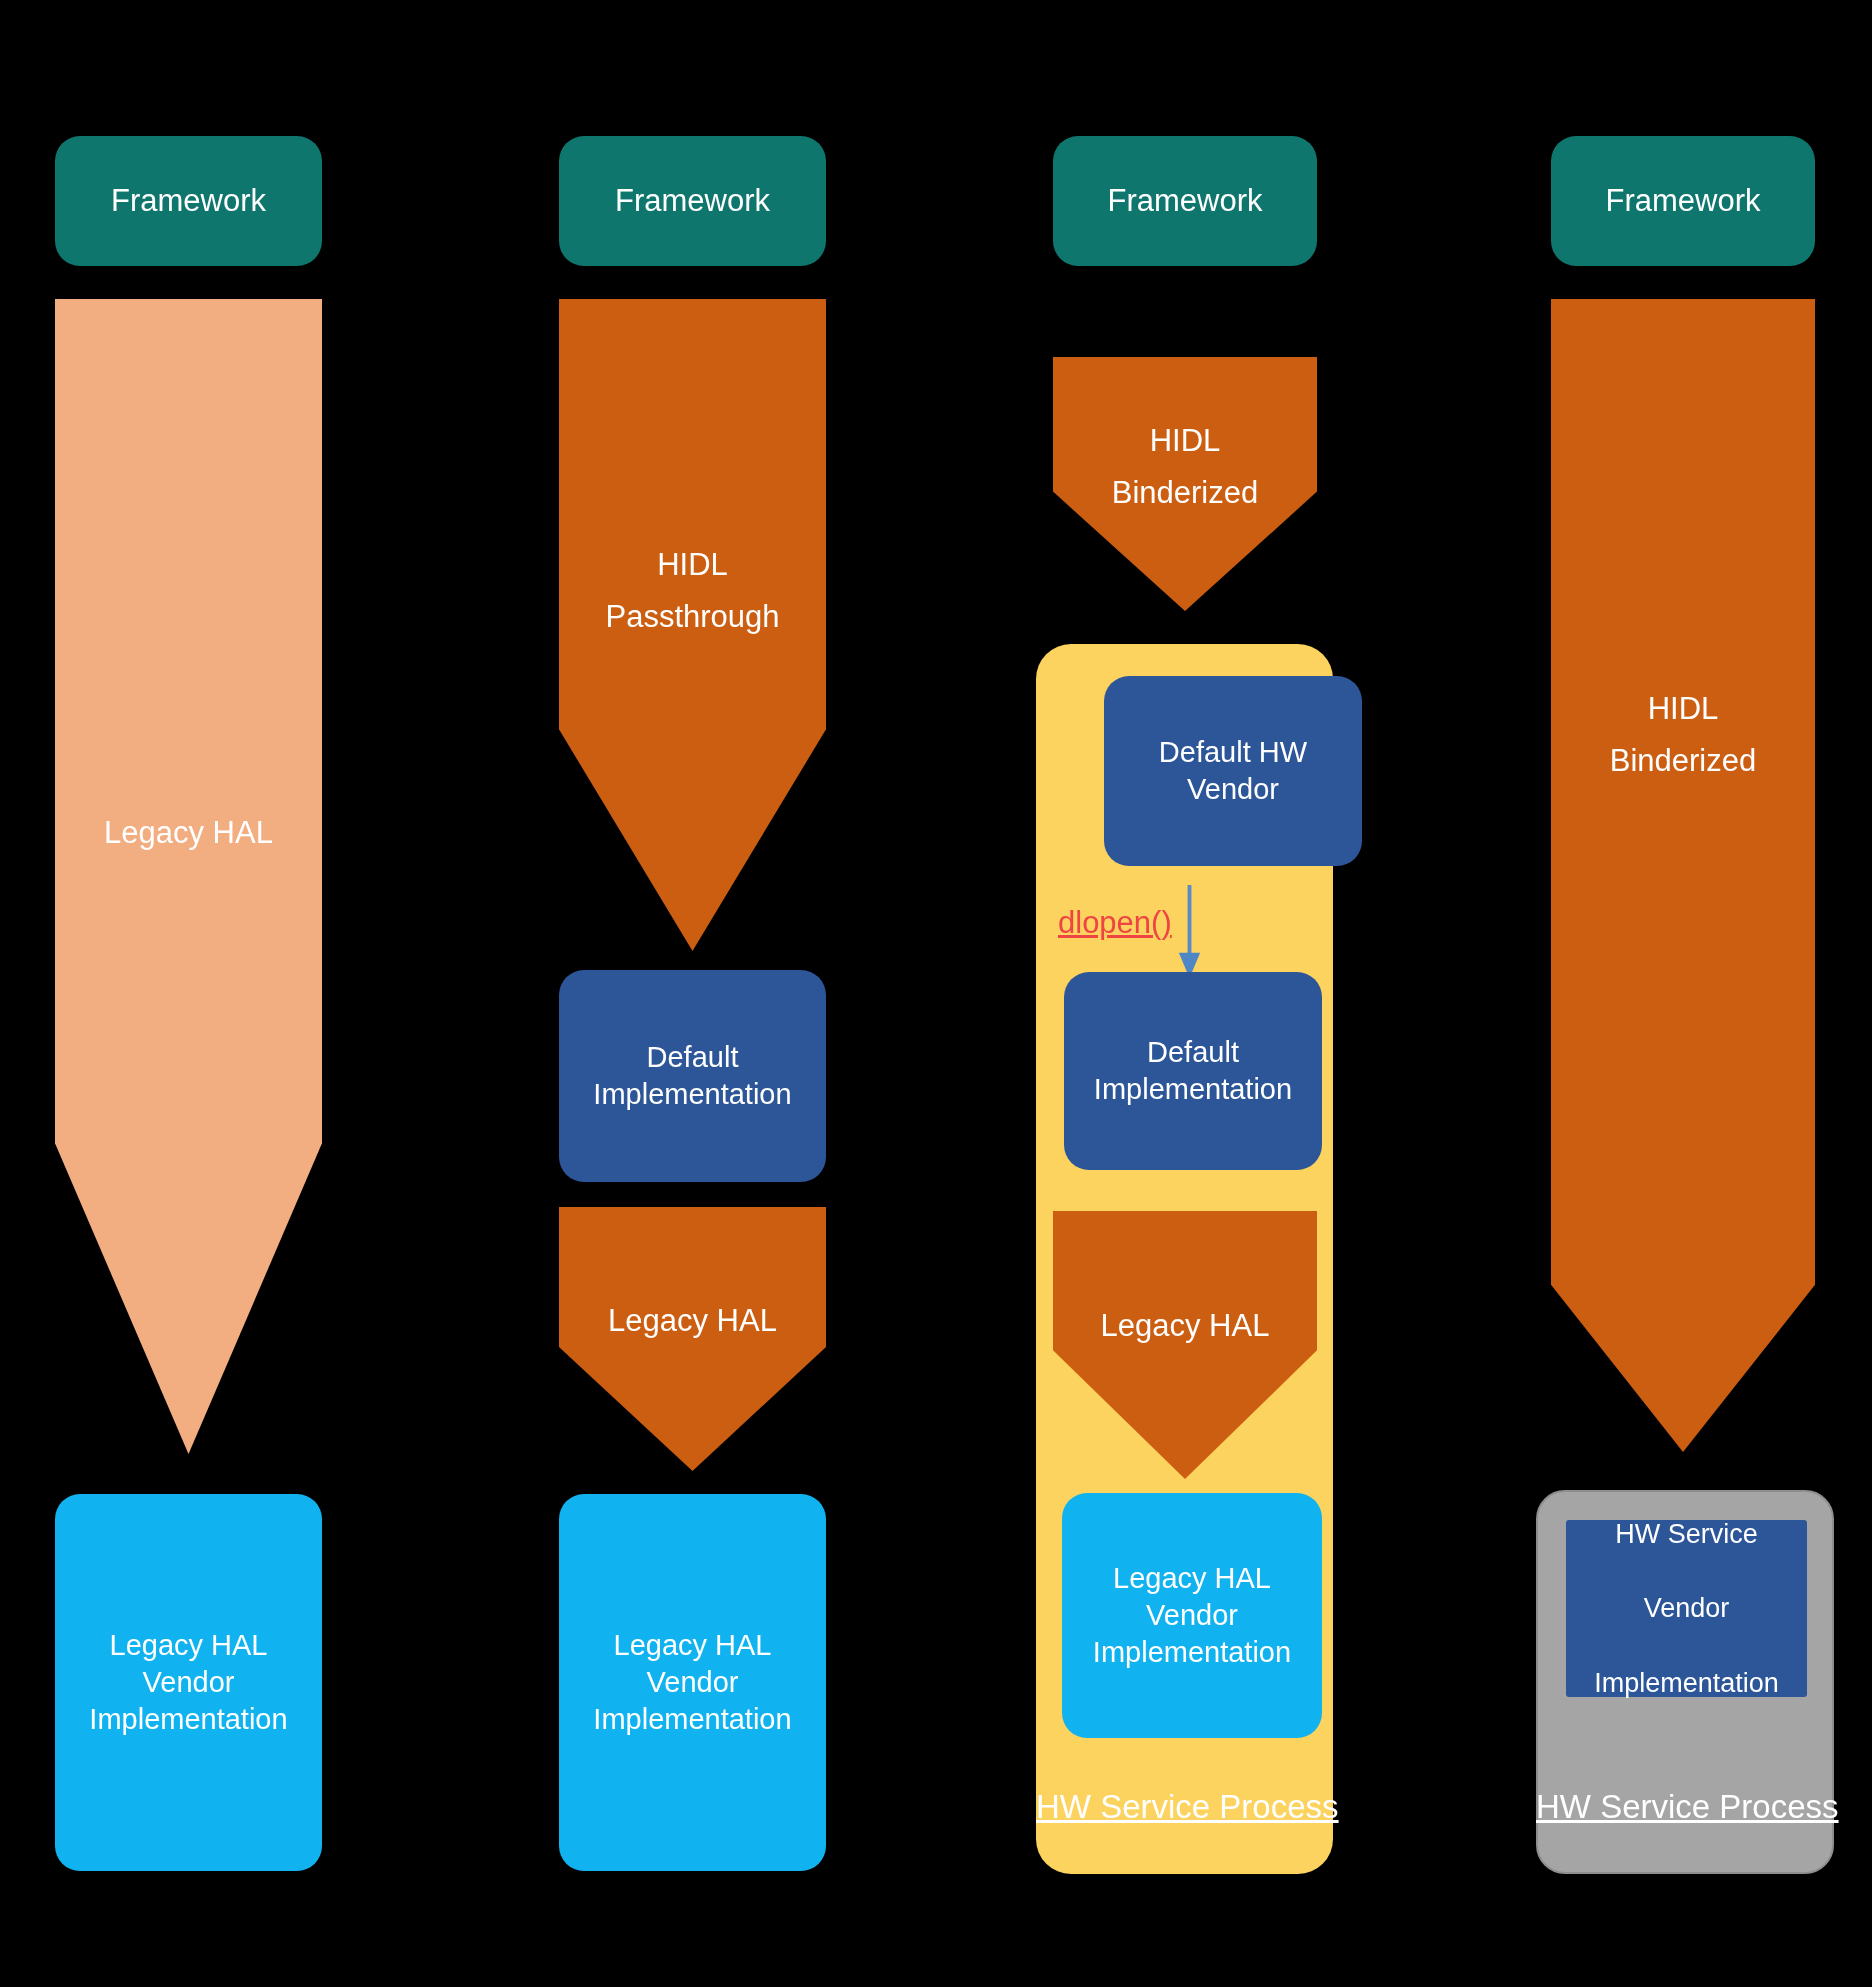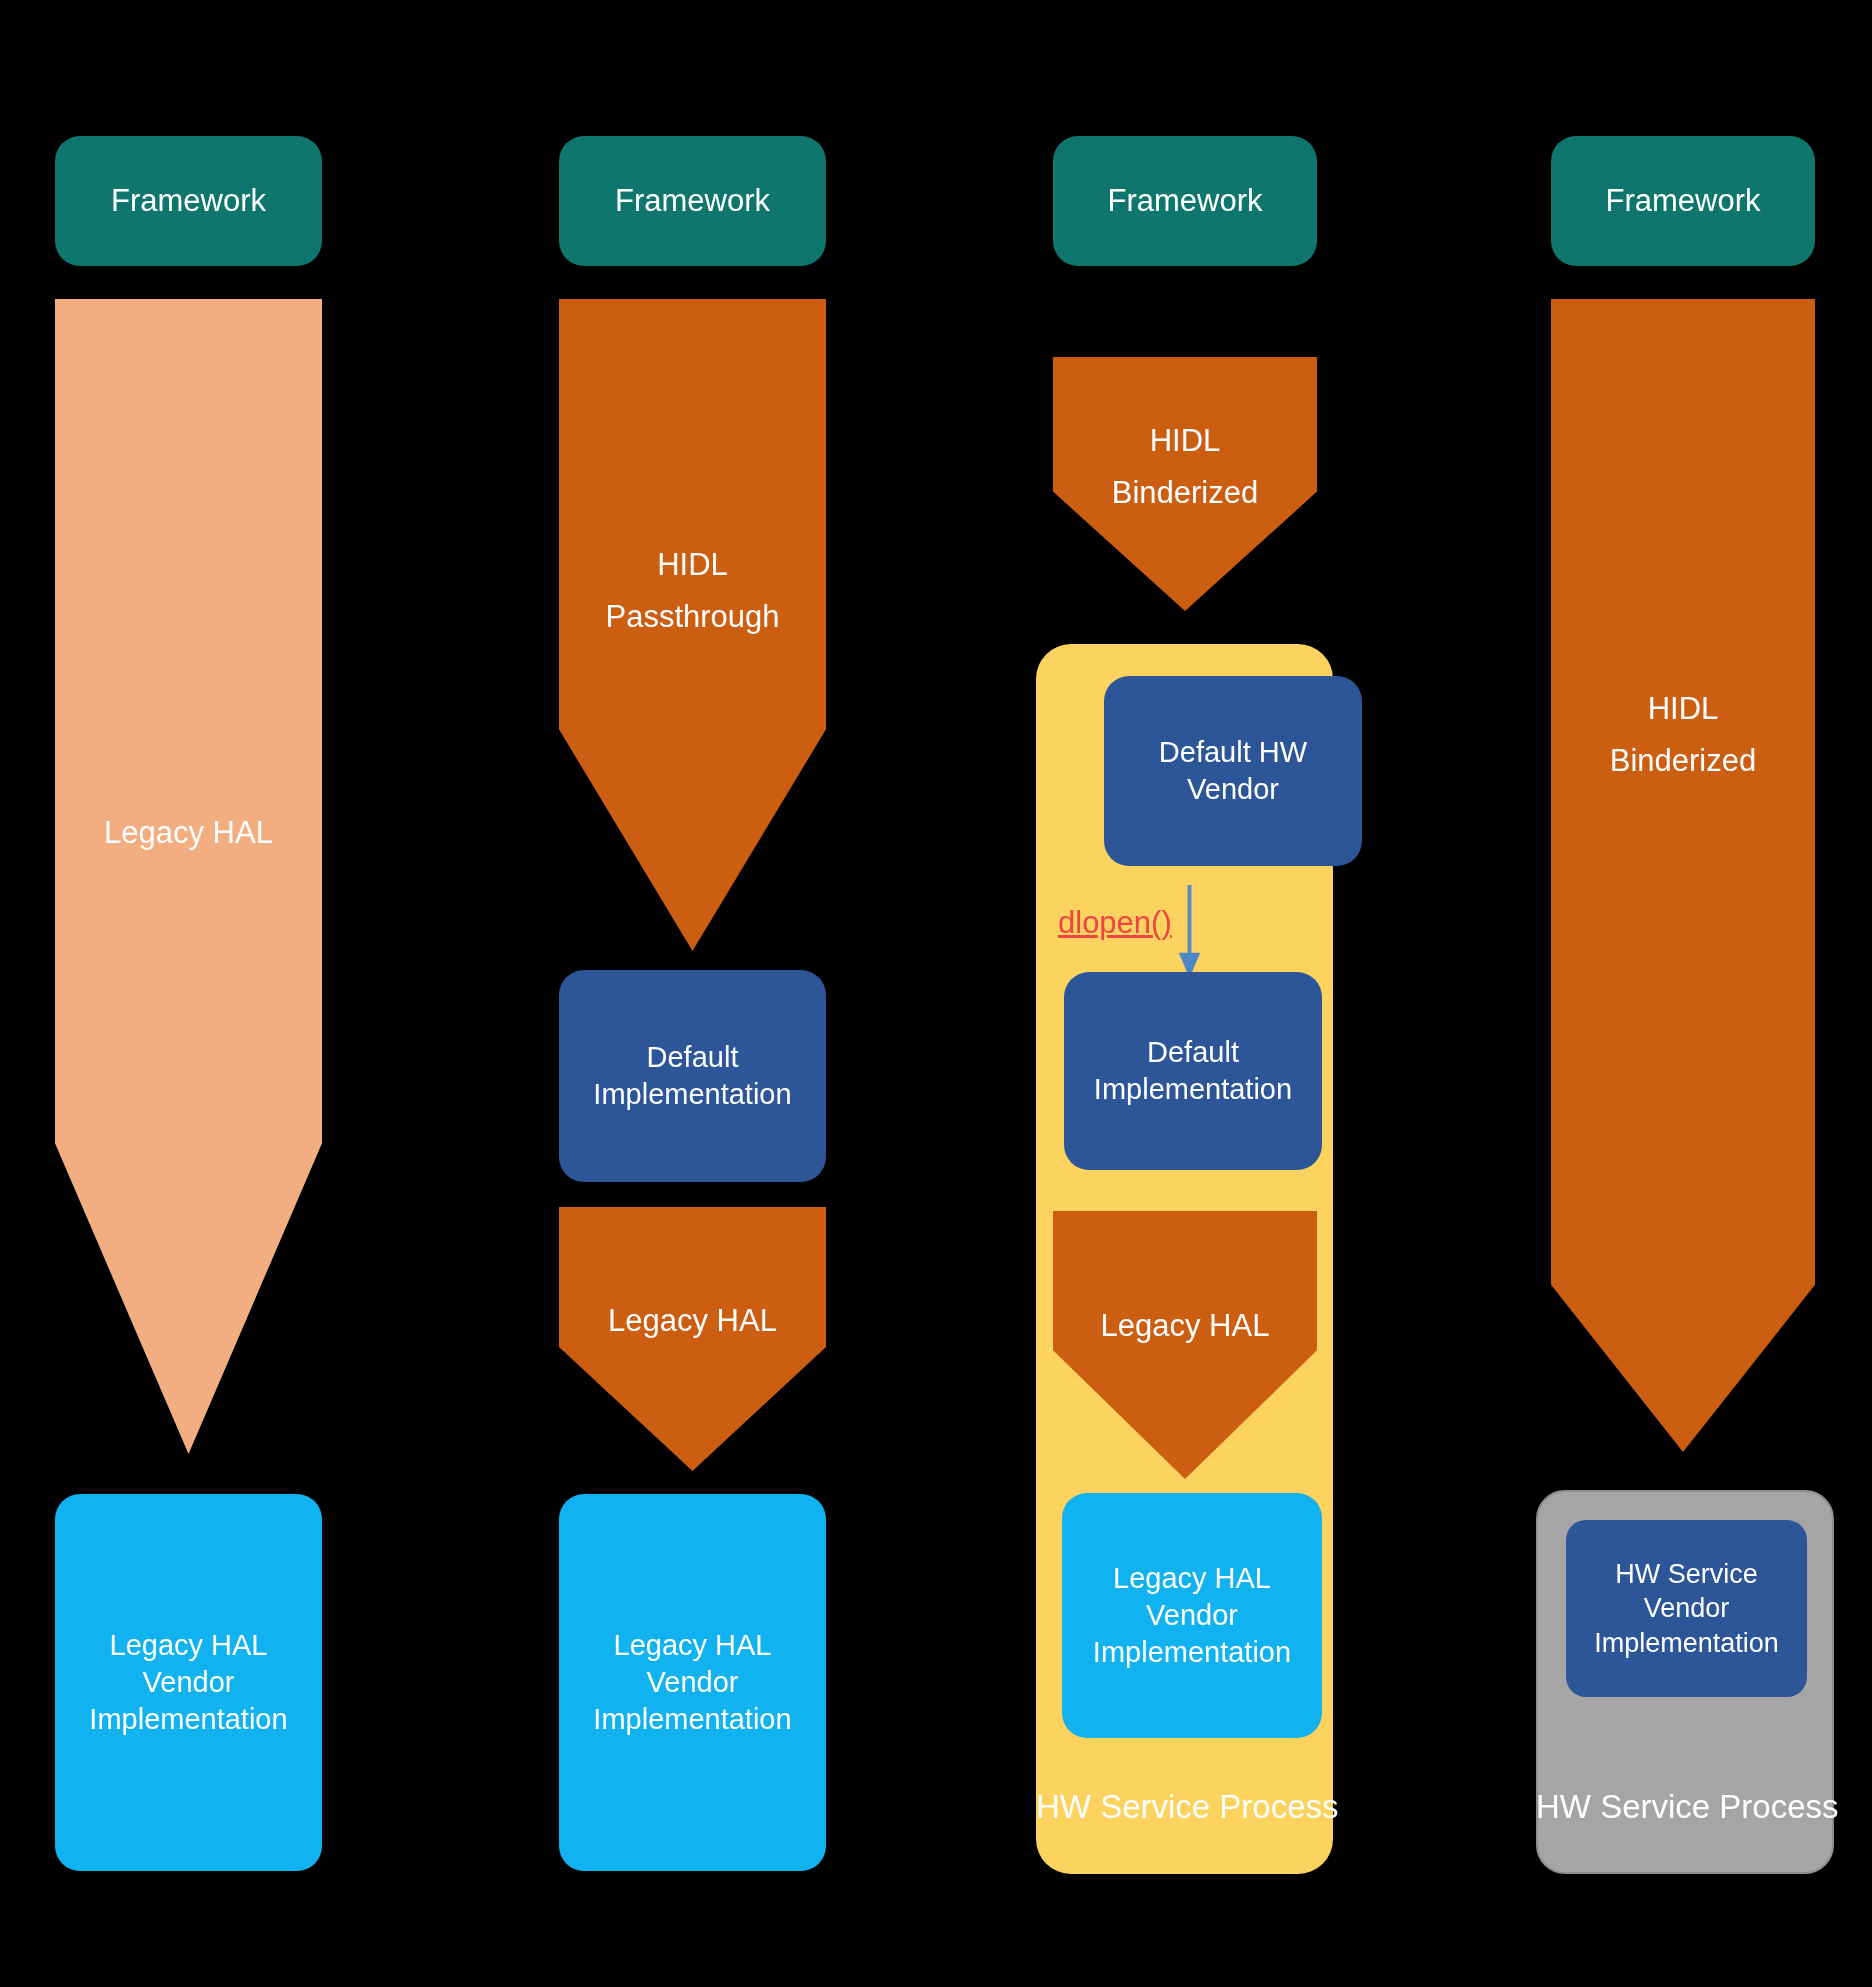--- a/index.html
+++ b/index.html
@@ -41,21 +41,21 @@
     position:absolute;white-space:nowrap;color:#ef4444;text-decoration:underline;
   }
 
   .process-label{
     position:absolute;text-align:center;white-space:nowrap;color:#ffffff;
   }
 
   .t28{font-size:27px;}
   .t30{font-size:29px;}
   .t32{font-size:31px;}
-  .t34{font-size:33px;}
+  .t34{font-size:33px;text-decoration:underline;}
 </style>
 </head>
 <body>
 
 <div class="canvas">
 
   <div>
     <div class="node rbox green t32" style="left:55px;top:136px;width:267px;height:130px;">
       <span>Framework</span>
     </div>
@@ -151,21 +151,21 @@
     </div>
 
     <div class="arrow arrow-dark t32" style="left:1551px;top:299px;width:264px;height:1153px;
                 clip-path:polygon(0 0,100% 0,100% 85.5%,50% 100%,0 85.5%);flex-direction:column;">
       <span style="margin-top:-281px;">HIDL</span>
       <span>Binderized</span>
     </div>
 
     <div class="node gray-box" style="left:1536px;top:1490px;width:298px;height:384px;border-radius:29px;"></div>
 
-    <div class="node rbox blue t28" style="left:1566px;top:1520px;width:241px;height:177px;flex-direction:column;border-radius:20px;">
+    <div class="node rbox blue t28" style="left:1566px;top:1520px;width:241px;height:177px;flex-direction:column;border-radius:3px;gap:40px;">
       <span>HW Service</span>
       <span>Vendor</span>
       <span>Implementation</span>
     </div>
 
     <div class="process-label t34" style="left:1536px;top:1788px;width:298px;">HW Service Process</div>
   </div>
 
 </div>
 

